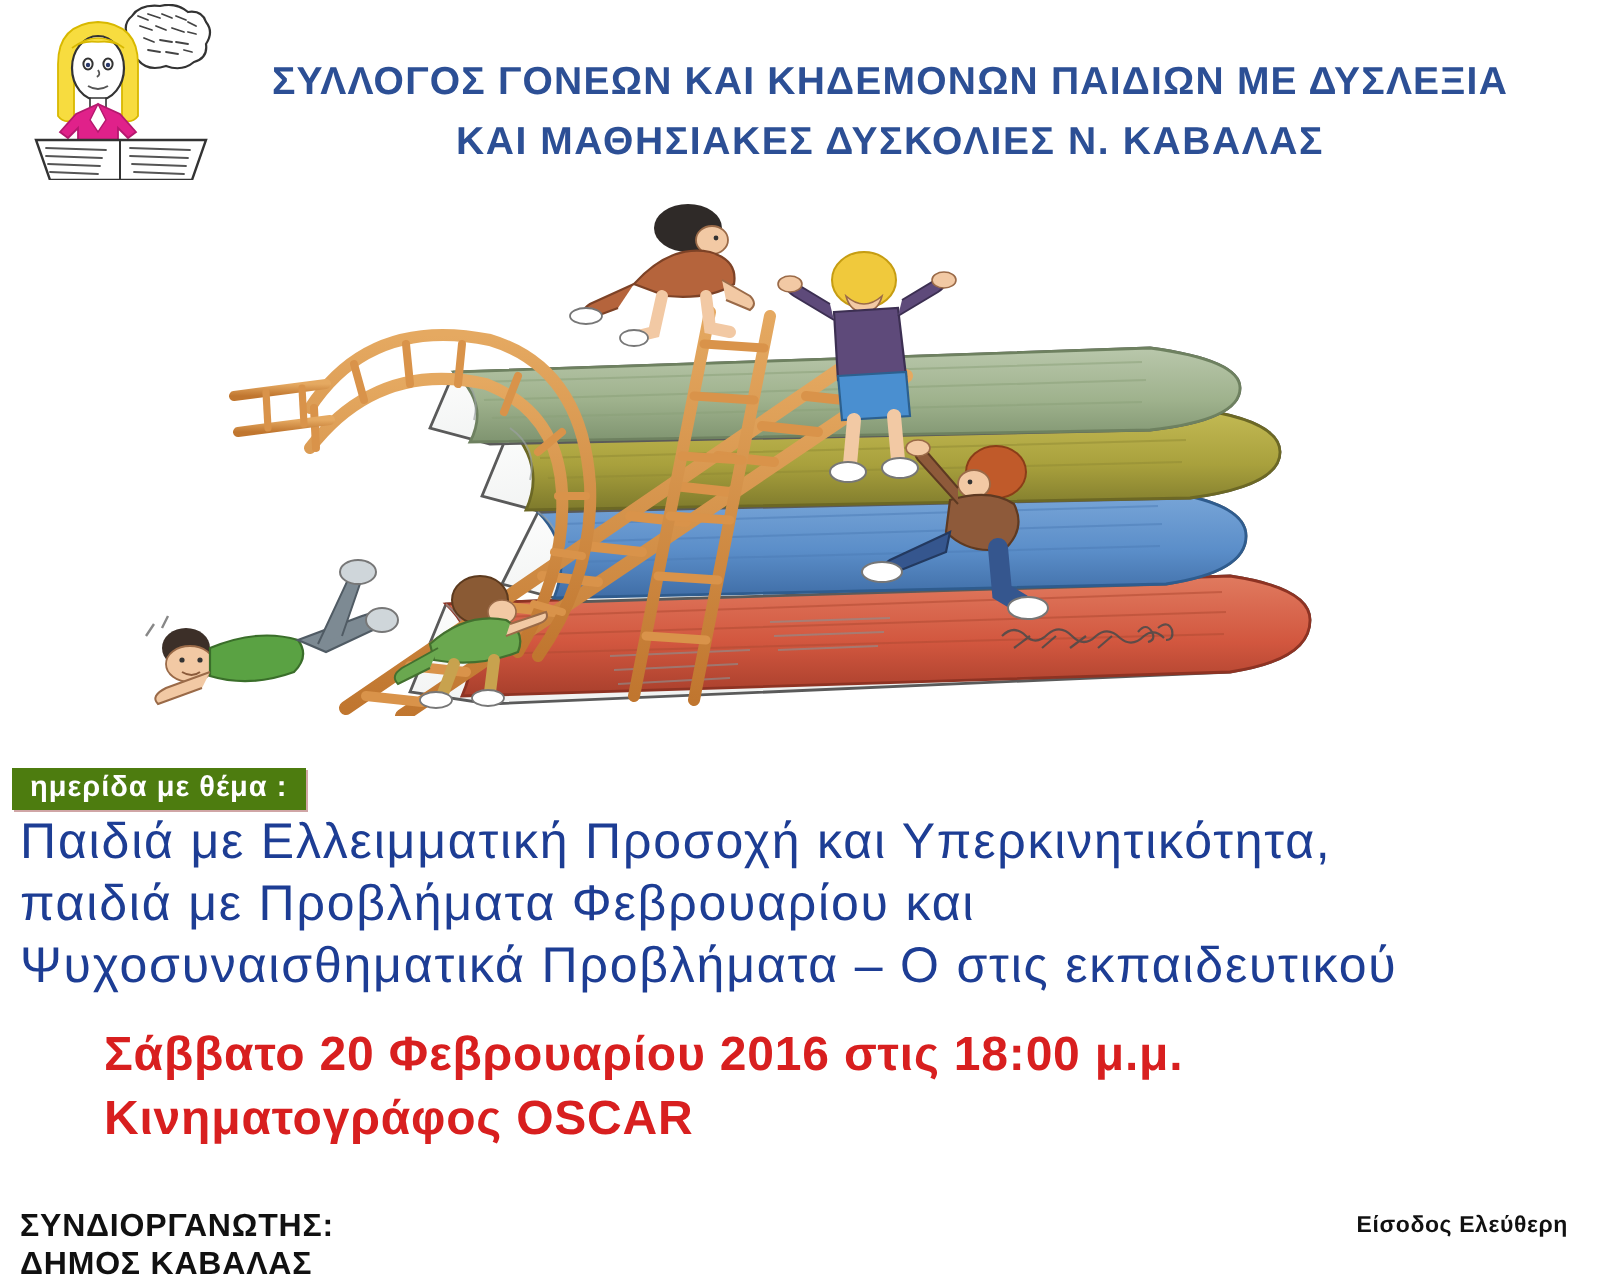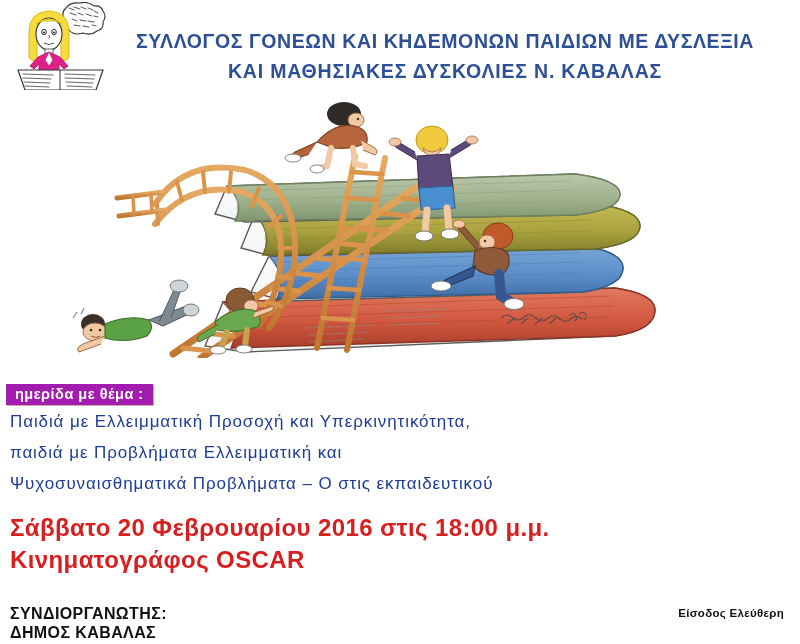--- a/index.html
+++ b/index.html
@@ -51,57 +51,58 @@
     position: absolute;
     left: 55px; top: 96px;
     width: 640px; height: 262px;
   }
   #illustration svg { display: block; }
 
   
   #topic-badge {
     position: absolute;
     left: 6px; top: 384px;
-    background: #a21caf;
+    background: #4d7c0f;
     color: #ffffff;
     font-size: 14.5px;
     font-weight: bold;
     letter-spacing: 0.5px;
     padding: 2px 9px 3px 9px;
     line-height: 16px;
     box-shadow: 1px 1px 0 rgba(120,0,0,0.35);
   }
 
   
   #topic-body {
     position: absolute;
     left: 10px; top: 406px;
     width: 786px;
   }
   .topic-line {
     color: #1d3d94;
-    font-size: 17px;
+    font-size: 25px;
     line-height: 31px;
     letter-spacing: 0.9px;
     white-space: nowrap;
   }
 
   
   #event-info {
     position: absolute;
     left: 10px; top: 512px;
     width: 786px;
   }
   .event-line {
     color: #d81f1f;
     font-size: 24px;
     font-weight: bold;
     line-height: 32px;
     letter-spacing: 0.4px;
     white-space: nowrap;
+    margin-left: 42px;
   }
 
   
   #footer-left {
     position: absolute;
     left: 10px; top: 604px;
   }
   .footer-left-line {
     color: #111111;
     font-size: 16px;
@@ -370,21 +371,21 @@
       <path d="M452 228 l8 -6 M466 228 l7 -6 M480 228 l8 -6 M494 228 l7 -6"></path>
       <path d="M514 220 q4 -5 7 0 q2 4 -2 5 M524 218 q5 -4 7 1 q1 5 -3 5"></path>
     </g>
   </svg>
 </div>
 
 <div id="topic-badge">ημερίδα με θέμα :</div>
 
 <div id="topic-body">
   <div class="topic-line">Παιδιά με  Ελλειμματική  Προσοχή  και  Υπερκινητικότητα,</div>
-  <div class="topic-line">παιδιά  με  Προβλήματα  Ελλειμματική  και</div>
+  <div class="topic-line">παιδιά  με  Προβλήματα  Φεβρουαρίου  και</div>
   <div class="topic-line">Ψυχοσυναισθηματικά  Προβλήματα  –  Ο  στις  εκπαιδευτικού</div>
 </div>
 
 <div id="event-info">
   <div class="event-line">Σάββατο 20 Φεβρουαρίου 2016 στις 18:00 μ.μ.</div>
   <div class="event-line">Κινηματογράφος OSCAR</div>
 </div>
 
 <div id="footer-left">
   <div class="footer-left-line">ΣΥΝΔΙΟΡΓΑΝΩΤΗΣ:</div>

